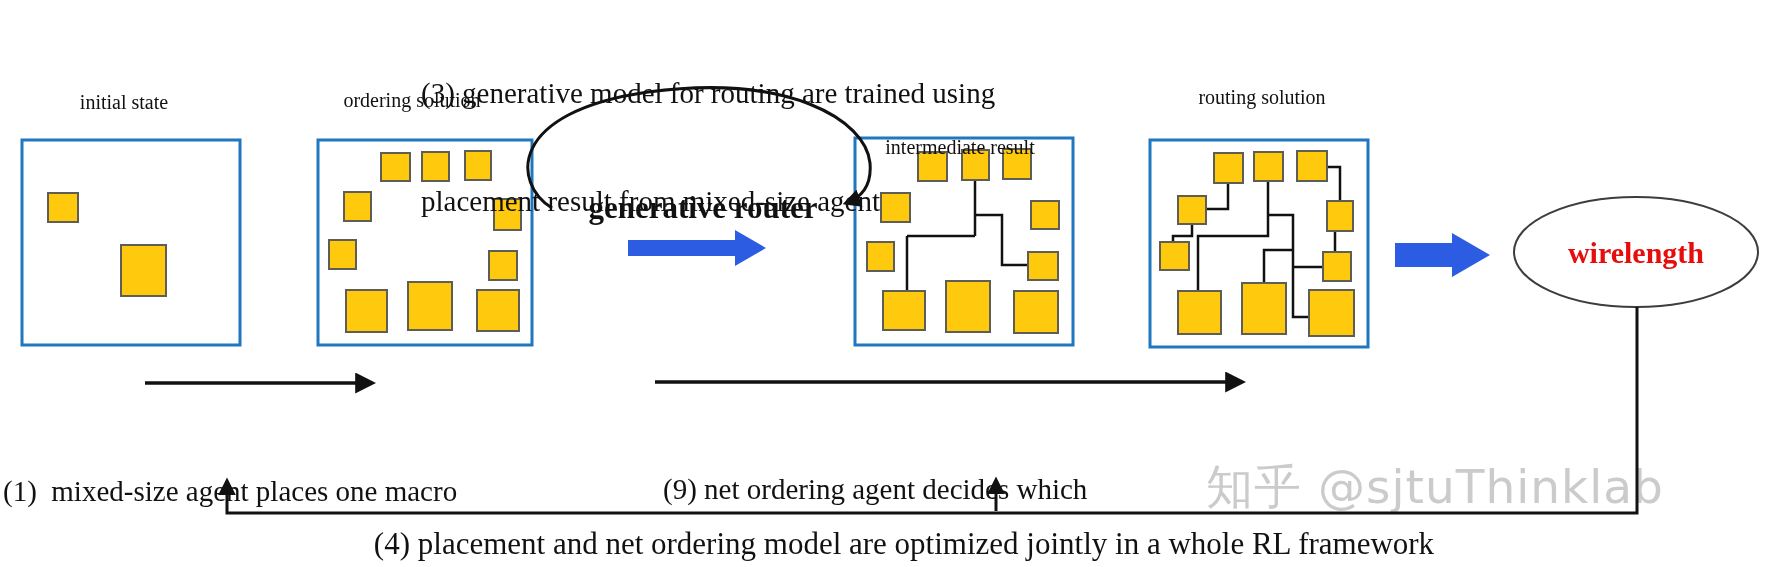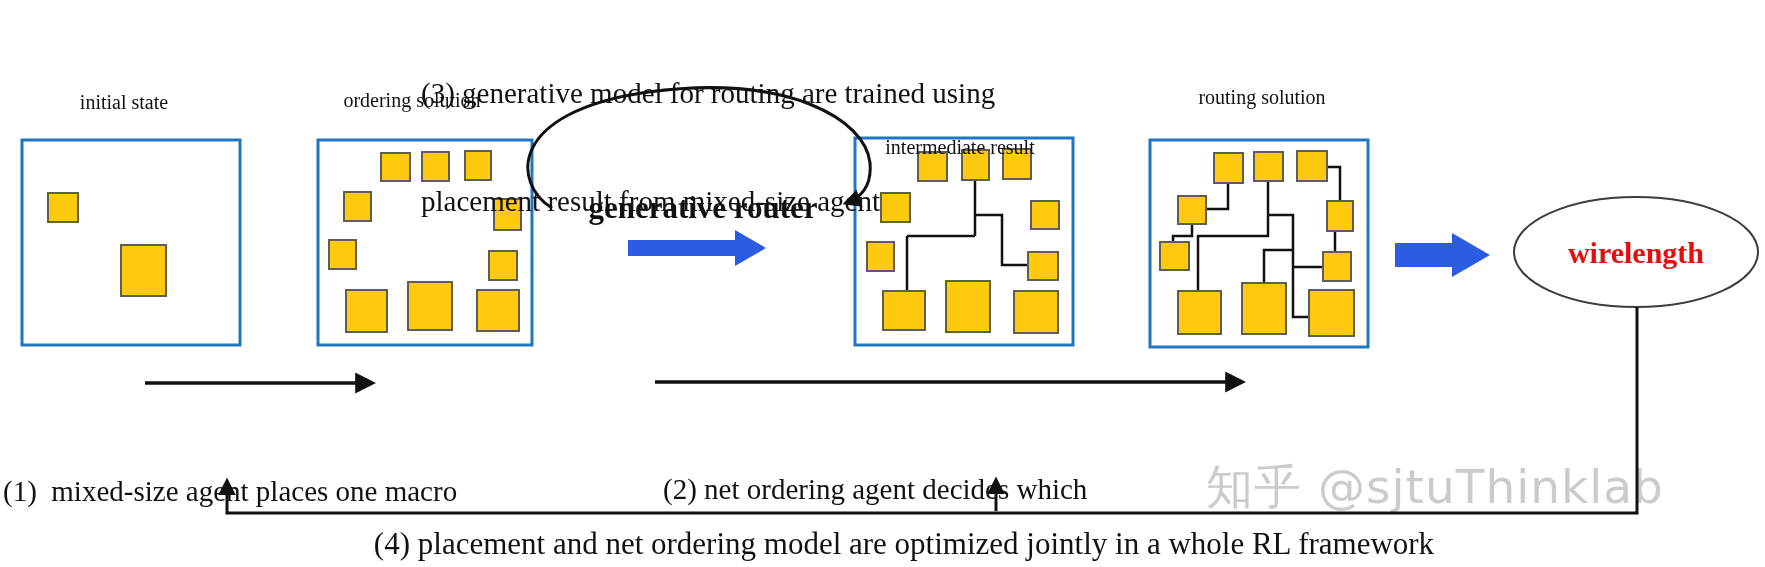--- a/index.html
+++ b/index.html
@@ -114,21 +114,21 @@
   <div class="txt router-label">generative router</div>
 
   <div class="txt wirelength-label" id="wirelength-label" style="color: rgb(230, 13, 13);">wirelength</div>
 
   <div class="txt note step1">
     <div>(1)  mixed-size agent places one macro</div>
     
   </div>
 
   <div class="txt note step2">
-    <div>(2) net ordering agent decides which</div>
+    <div>(9) net ordering agent decides which</div>
     
   </div>
 
   <div class="txt step4">(4) placement and net ordering model are optimized jointly in a whole RL framework</div>
 
   <div class="watermark" id="watermark" style="color: rgb(203, 203, 203);">知乎 @sjtuThinklab</div>
 
 </div>
 
 </body></html>

